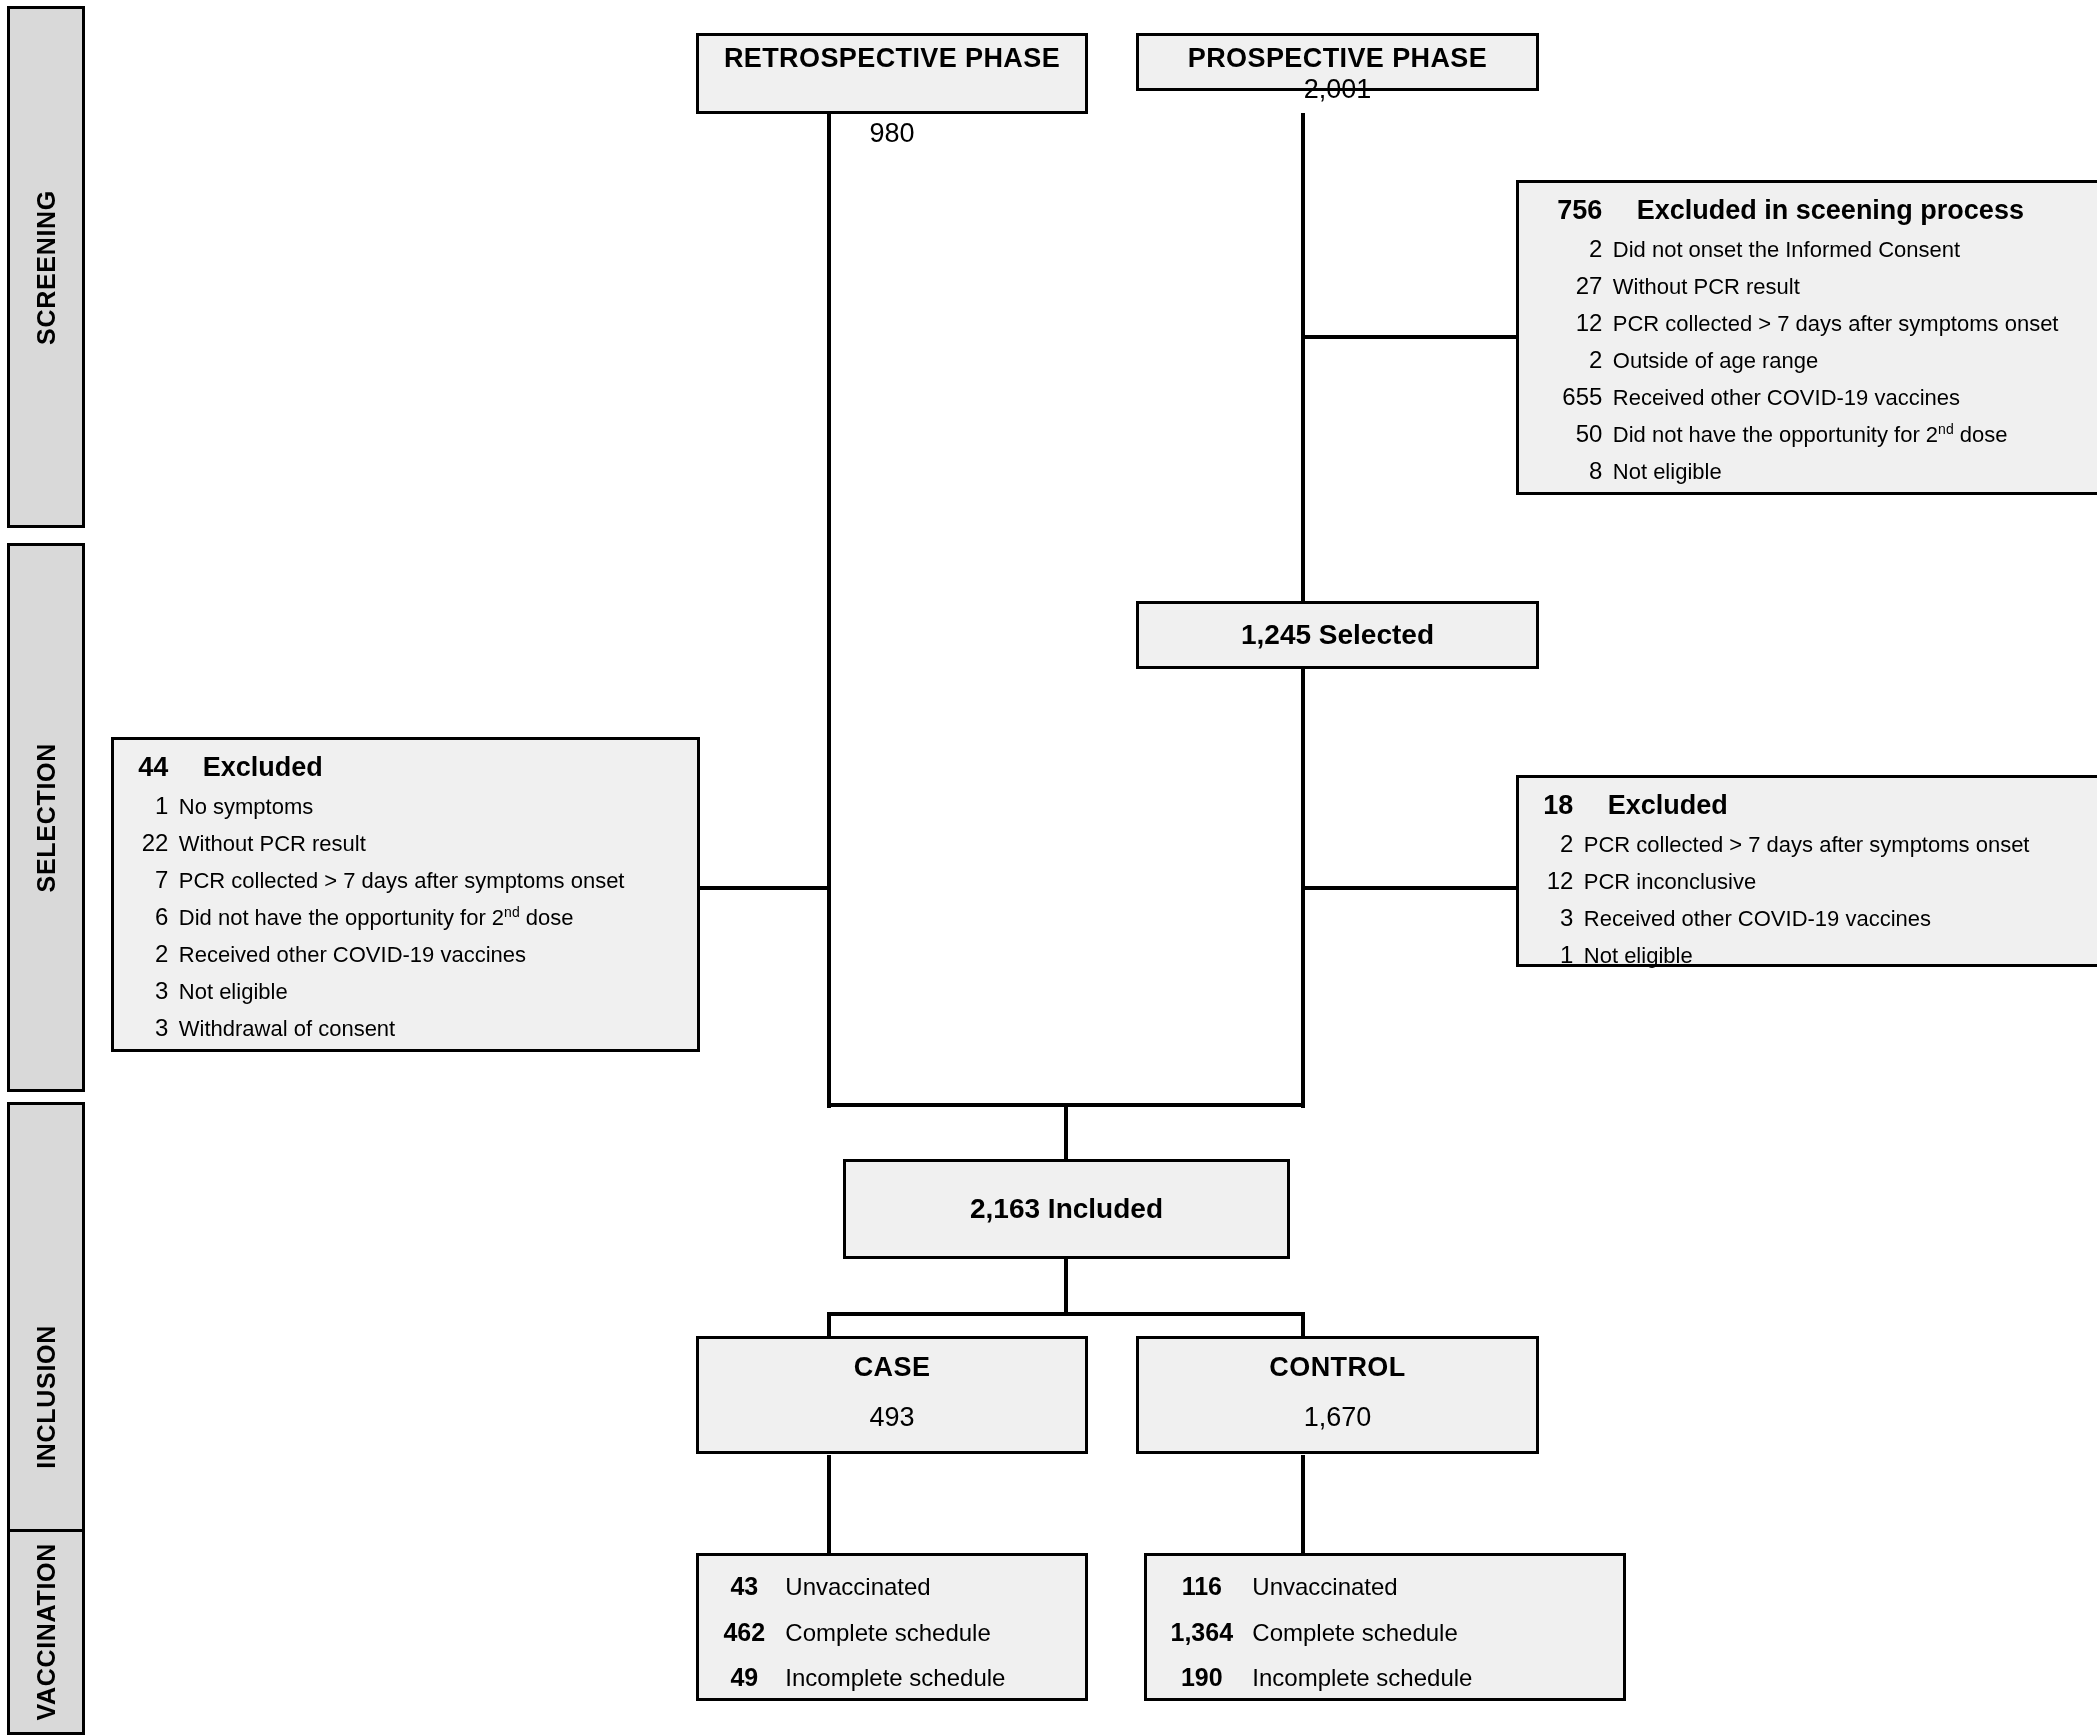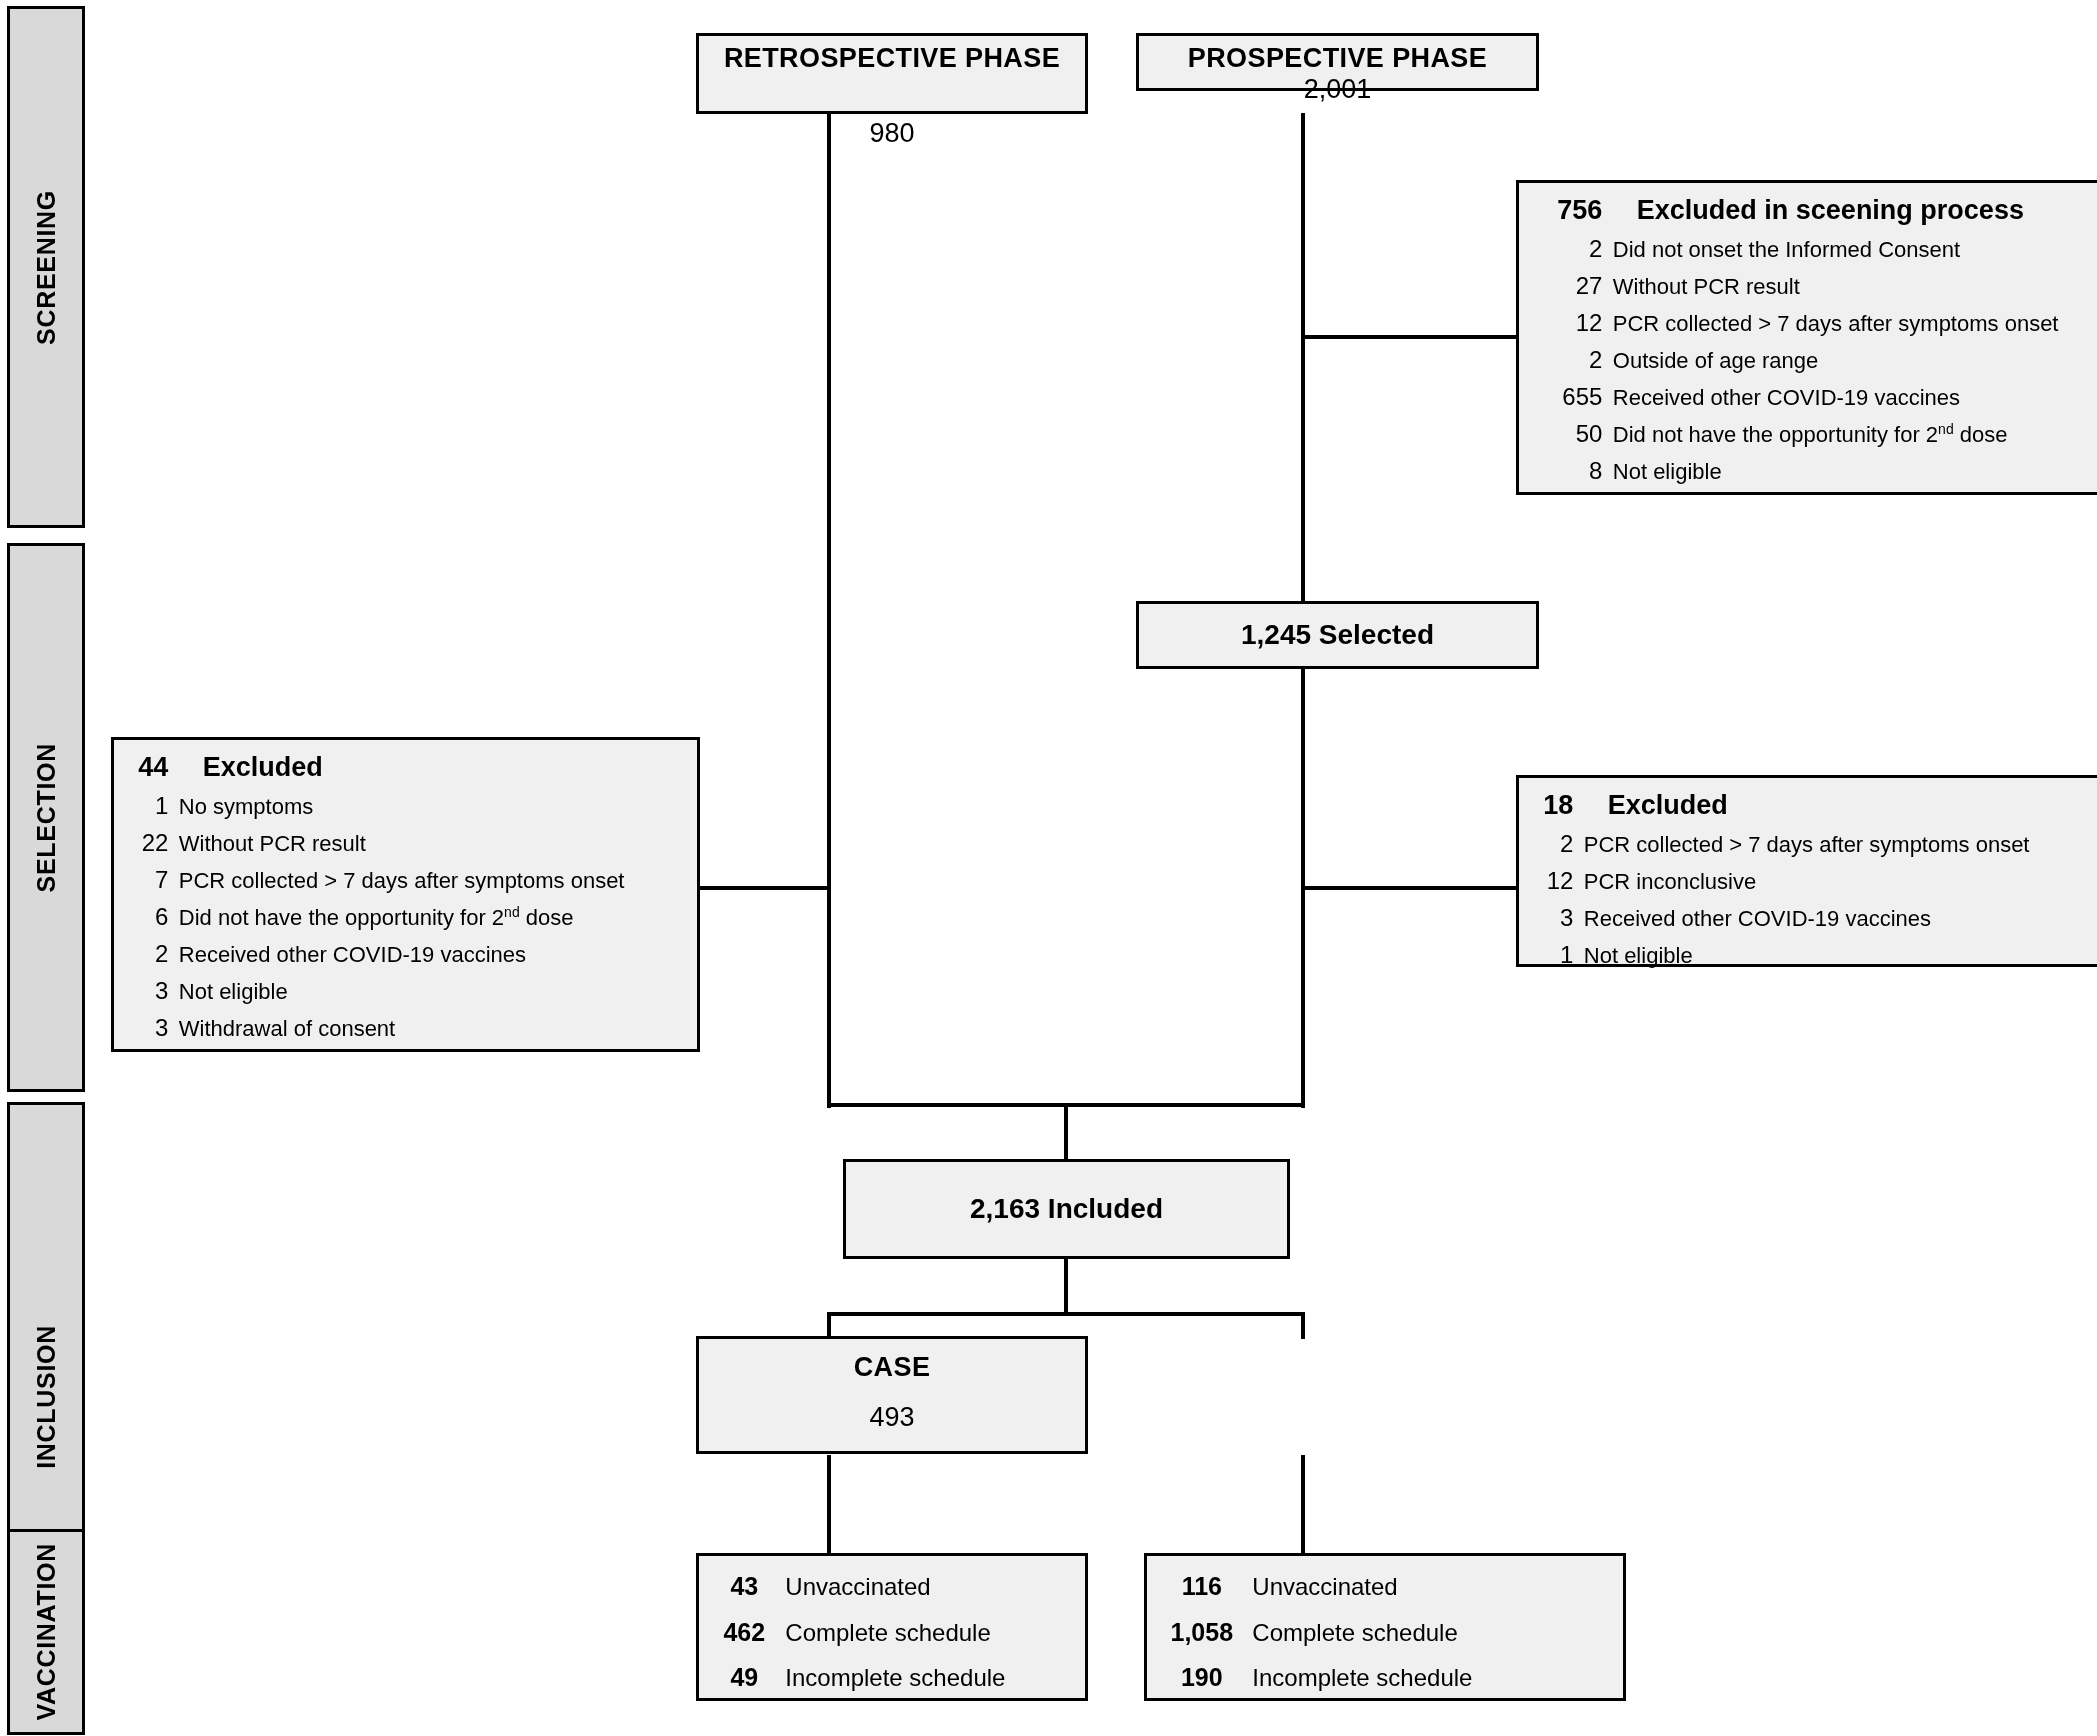--- a/index.html
+++ b/index.html
@@ -299,20 +299,24 @@
 
   <div class="node centered" style="left:843px; top:1159px; width:447px; height:100px; justify-content:center;">
     <div class="node-single">2,163 Included</div>
   </div>
 
   <div class="node centered" style="left:696px; top:1336px; width:392px; height:118px; padding-top:13.3px;">
     <div class="node-title">CASE</div>
     <div class="node-count" style="margin-top:19px;">493</div>
   </div>
 
+  <div class="node centered" style="left:1136px; top:1336px; width:403px; height:118px; padding-top:13.3px;">
+    <div class="node-title">CONTROL</div>
+    <div class="node-count" style="margin-top:19px;">1,670</div>
+  </div>
 
   <div class="excl-box" style="left:696px; top:1553px; width:392px; height:148px; padding:16.3px 15px 12px 13.3px;">
     <div class="vacc-row">
       <span class="num" style="min-width:64px;">43</span>
       <span class="txt">Unvaccinated</span>
     </div>
     <div class="vacc-row">
       <span class="num" style="min-width:64px;">462</span>
       <span class="txt">Complete schedule</span>
     </div>
@@ -321,21 +325,21 @@
       <span class="txt">Incomplete schedule</span>
     </div>
   </div>
 
   <div class="excl-box" style="left:1136px; top:1553px; width:482px; height:148px; padding:16.3px 15px 12px 13.3px;margin-left:8px;">
     <div class="vacc-row">
       <span class="num" style="min-width:83px;">116</span>
       <span class="txt">Unvaccinated</span>
     </div>
     <div class="vacc-row">
-      <span class="num" style="min-width:83px;">1,058</span>
+      <span class="num" style="min-width:83px;">1,364</span>
       <span class="txt">Complete schedule</span>
     </div>
     <div class="vacc-row">
       <span class="num" style="min-width:83px;">190</span>
       <span class="txt">Incomplete schedule</span>
     </div>
   </div>
 
 </div>
 

